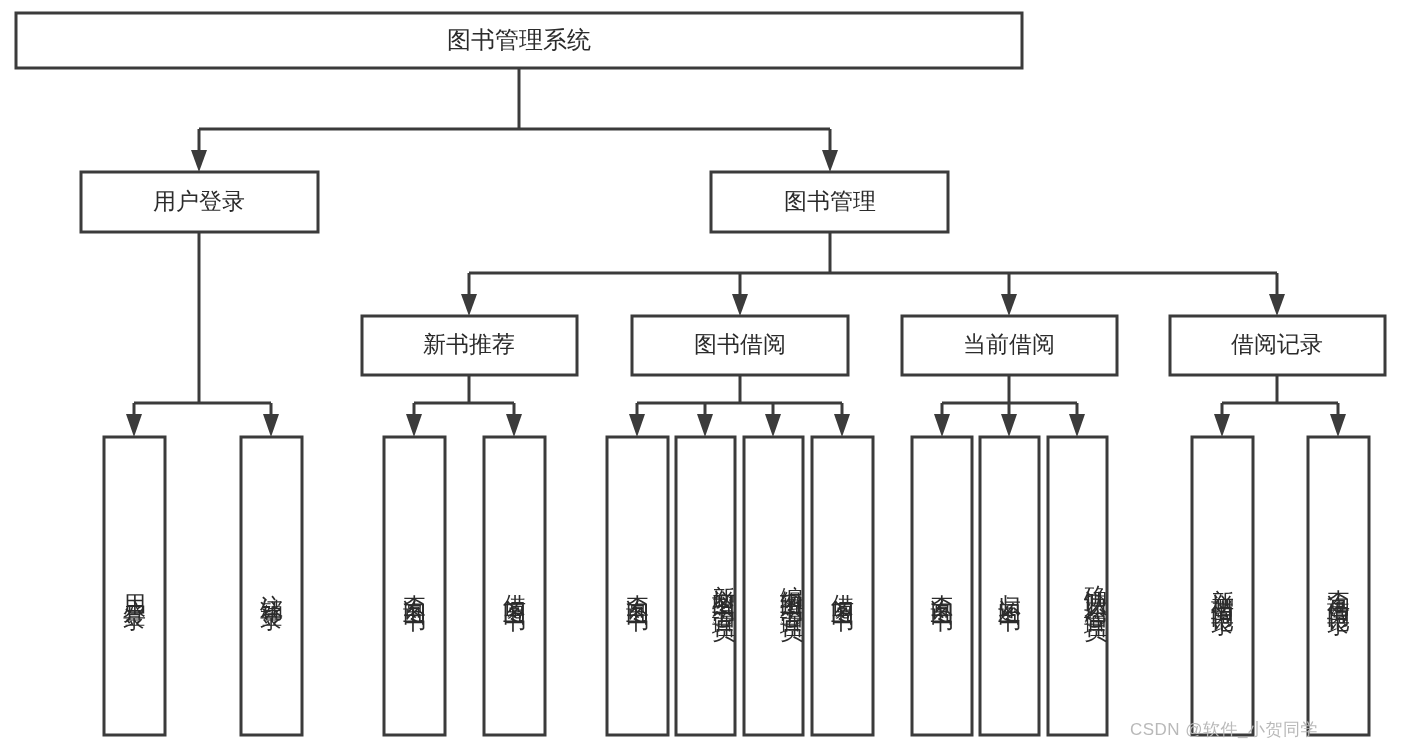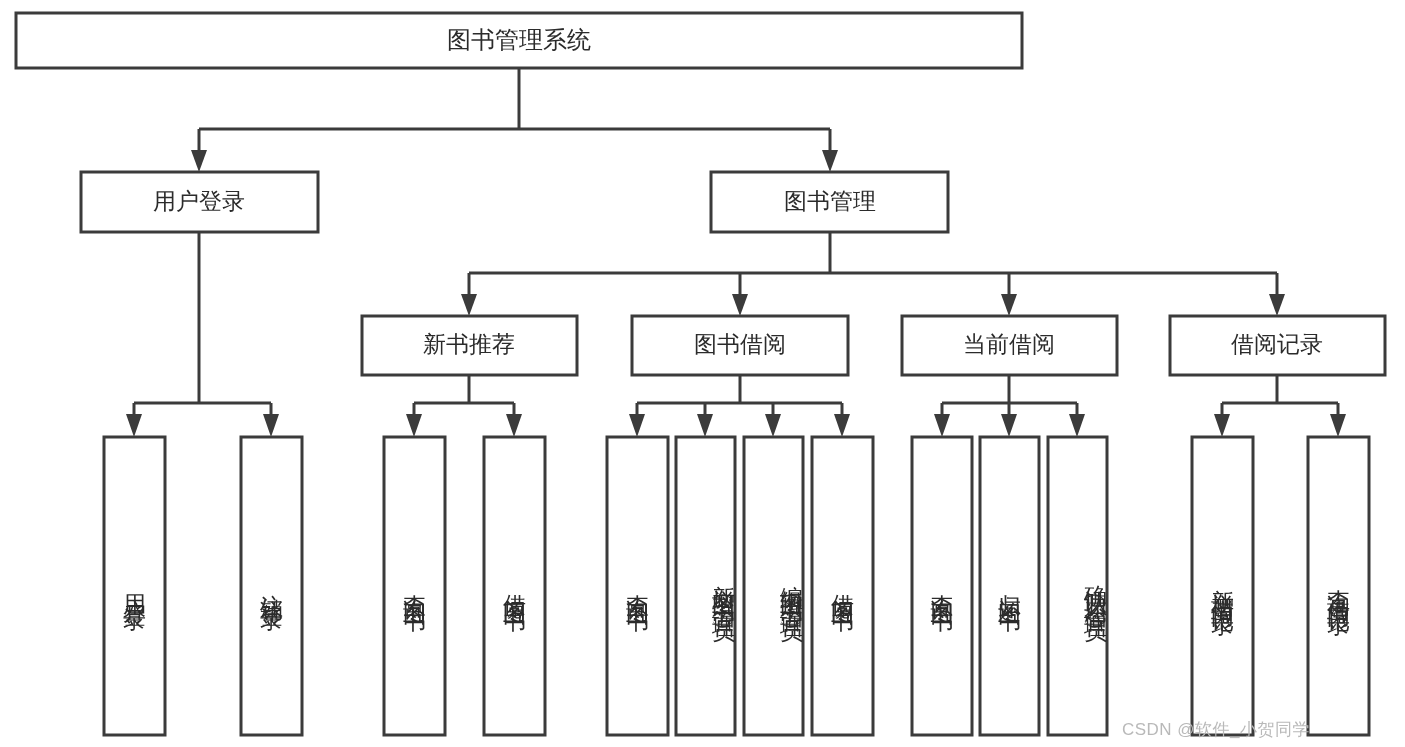--- a/index.html
+++ b/index.html
@@ -66,21 +66,21 @@
     display: flex;
     align-items: flex-start;
     justify-content: center;
     pointer-events: none;
   }
   .vert-label.centered {
     align-items: center;
   }
   .watermark {
     position: absolute;
-    right: 12px;
+    right: 4px;
     bottom: 6px;
     font-family: "Liberation Sans", "DejaVu Sans", sans-serif;
     font-size: 17px;
     color: #b9b9b9;
     letter-spacing: 0.5px;
     user-select: none;
     pointer-events: none;
   }
 </style>
 </head>

